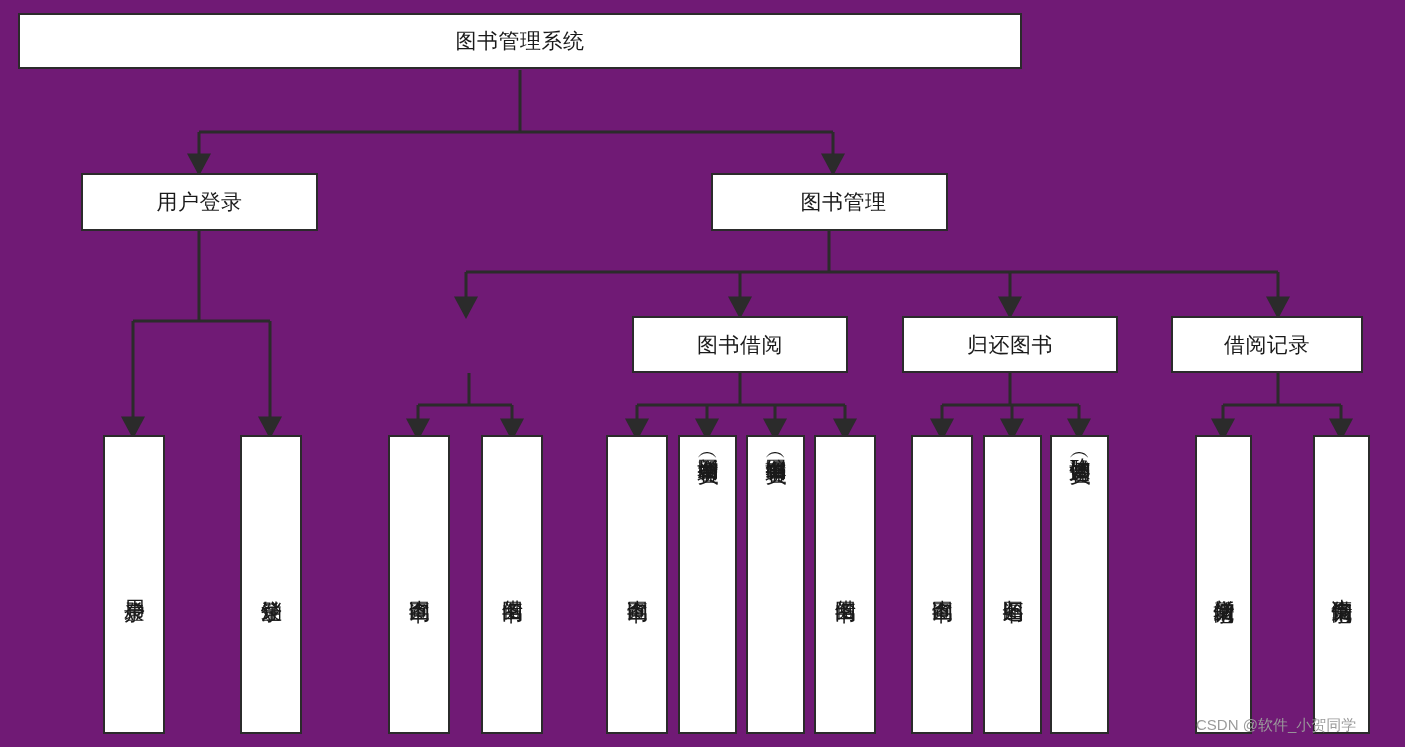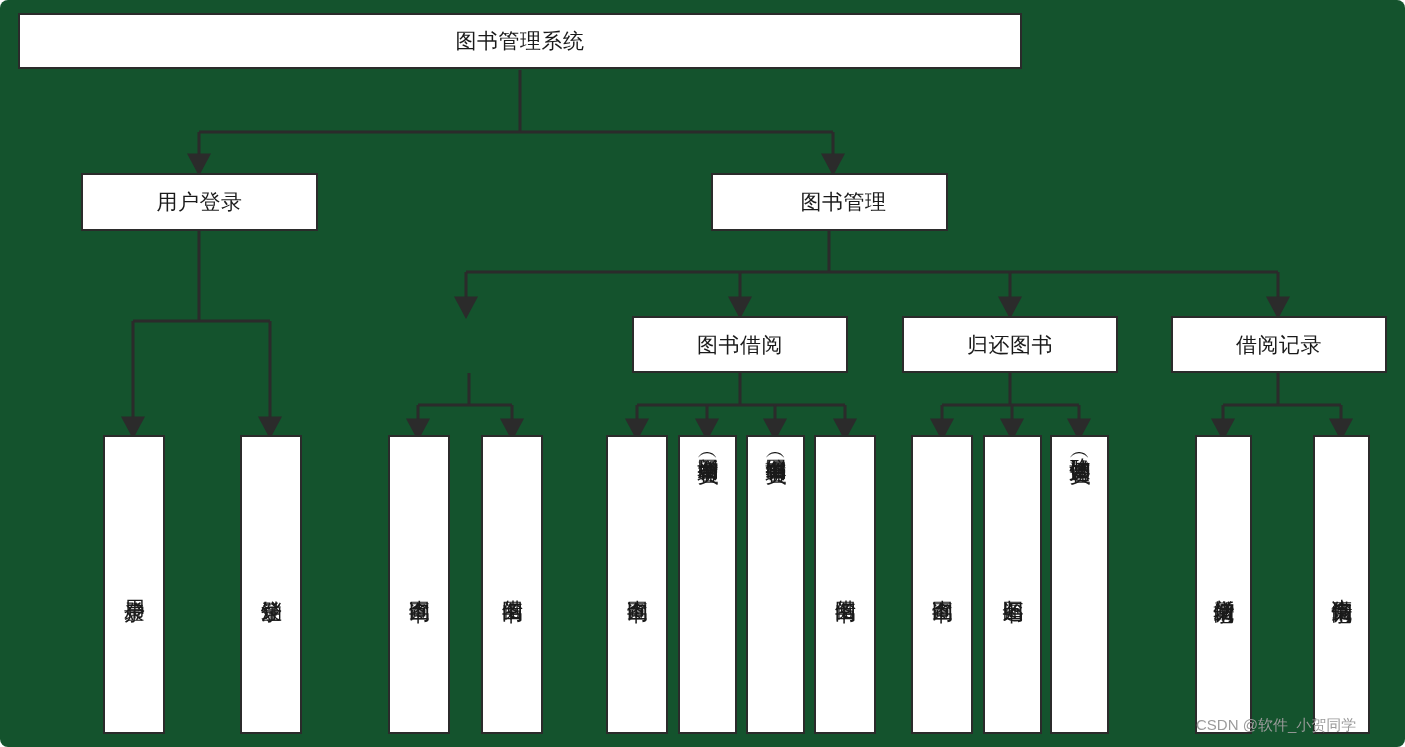--- a/index.html
+++ b/index.html
@@ -8,23 +8,22 @@
     padding: 0;
     background: #ffffff;
   }
   body {
     font-family: "Liberation Sans", "DejaVu Sans", sans-serif;
   }
   #diagram-root {
     position: relative;
     width: 1405px;
     height: 747px;
-    background: #14532d;
+    background: #701a75;
     overflow: hidden;
-    border-radius: 8px;
   }
   svg.diagram-canvas {
     position: absolute;
     left: 0;
     top: 0;
     width: 1405px;
     height: 747px;
   }
   .node-box {
     position: absolute;
@@ -139,21 +138,21 @@
 
 
   <div class="node-box" style="left:632px; top:316px; width:216px; height:57px;">
     <span class="node-label-h">图书借阅</span>
   </div>
 
   <div class="node-box" style="left:902px; top:316px; width:216px; height:57px;">
     <span class="node-label-h">归还图书</span>
   </div>
 
-  <div class="node-box" style="left:1171px; top:316px; width:216px; height:57px;">
+  <div class="node-box" style="left:1171px; top:316px; width:192px; height:57px;">
     <span class="node-label-h">借阅记录</span>
   </div>
 
   <div class="node-box node-vertical center-v" style="left:103px; top:435px; width:62px; height:299px;">
     <span class="node-label-v">用户登录</span>
   </div>
 
   <div class="node-box node-vertical center-v" style="left:240px; top:435px; width:62px; height:299px;">
     <span class="node-label-v">注销登录</span>
   </div>

